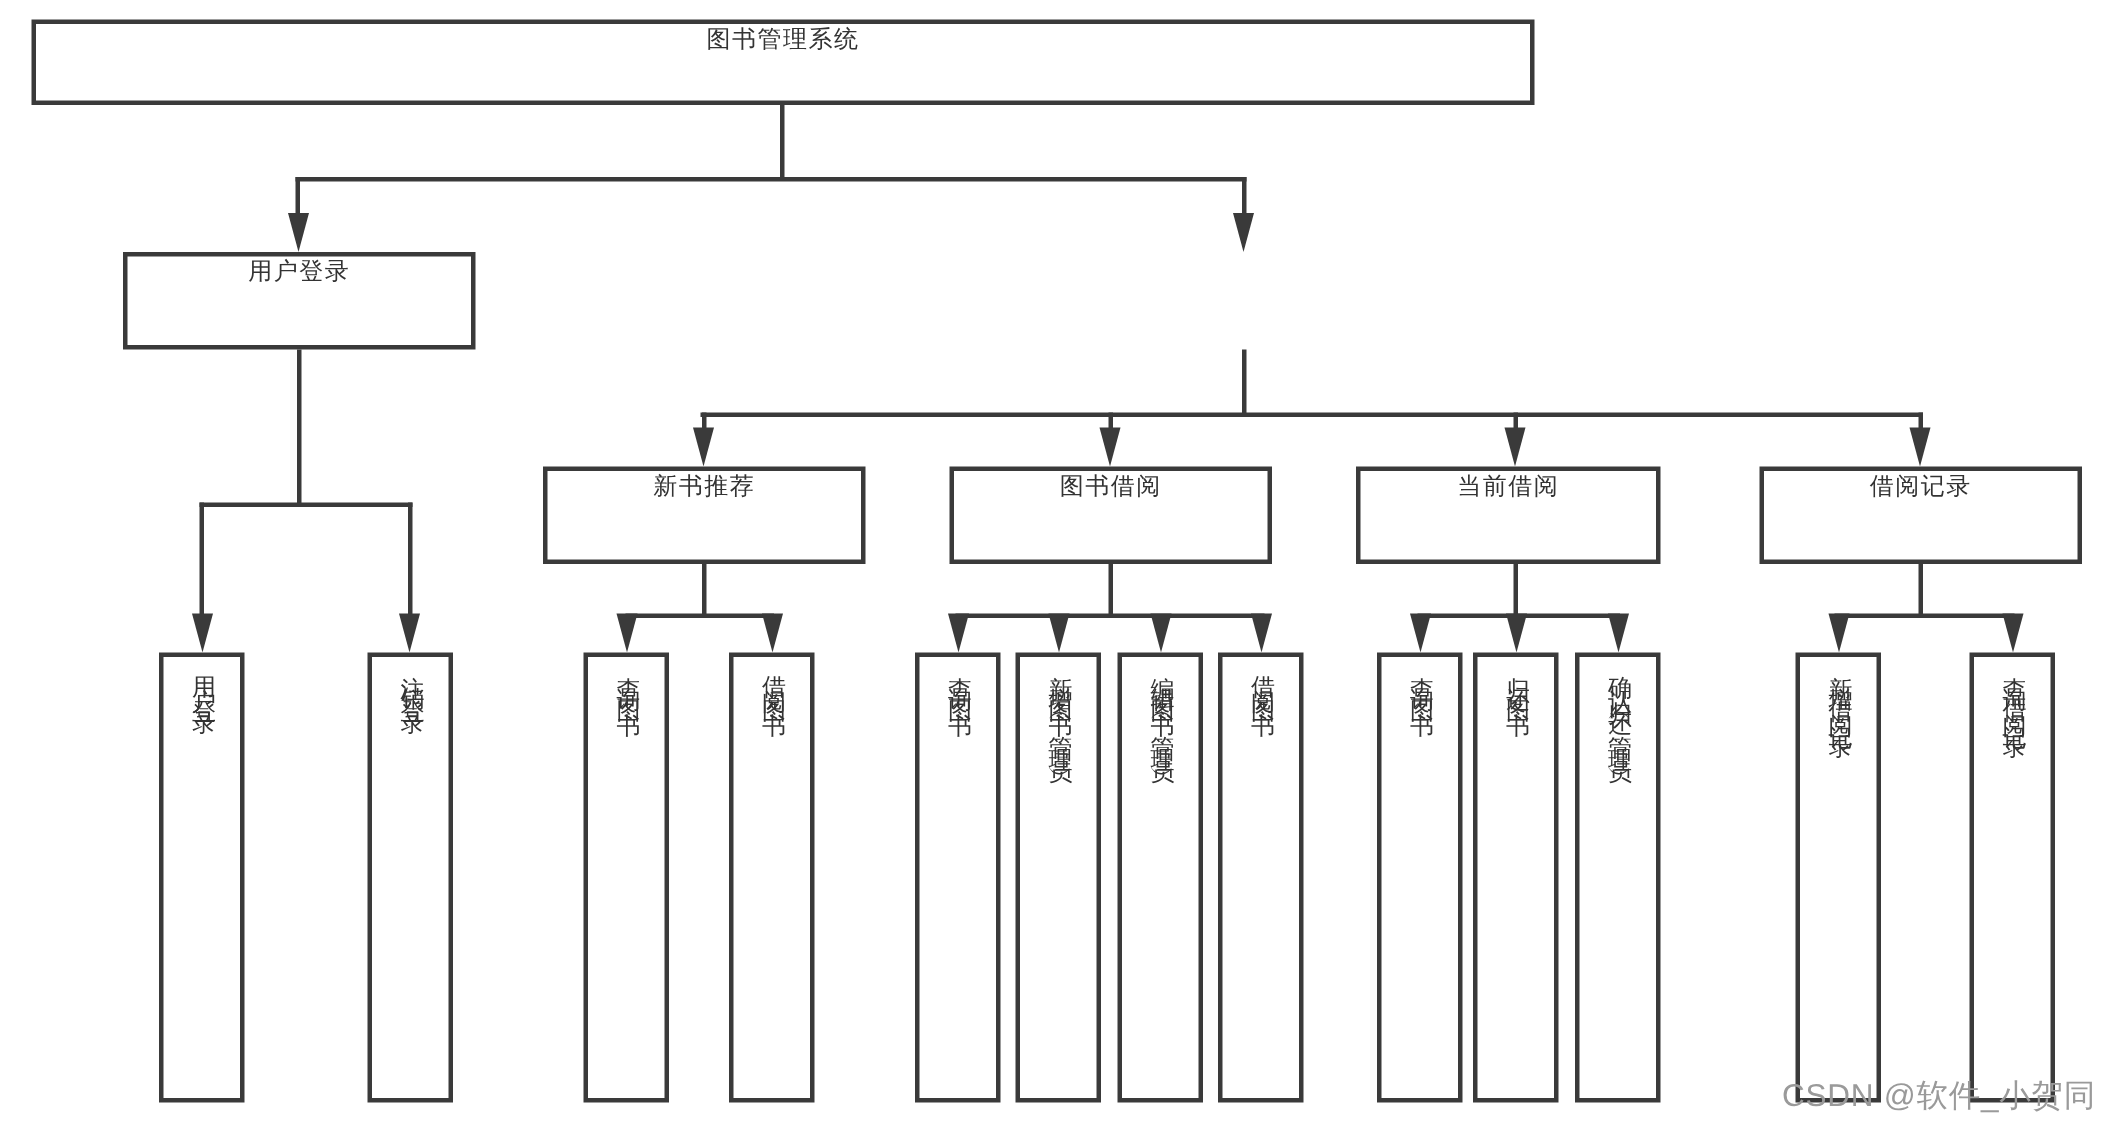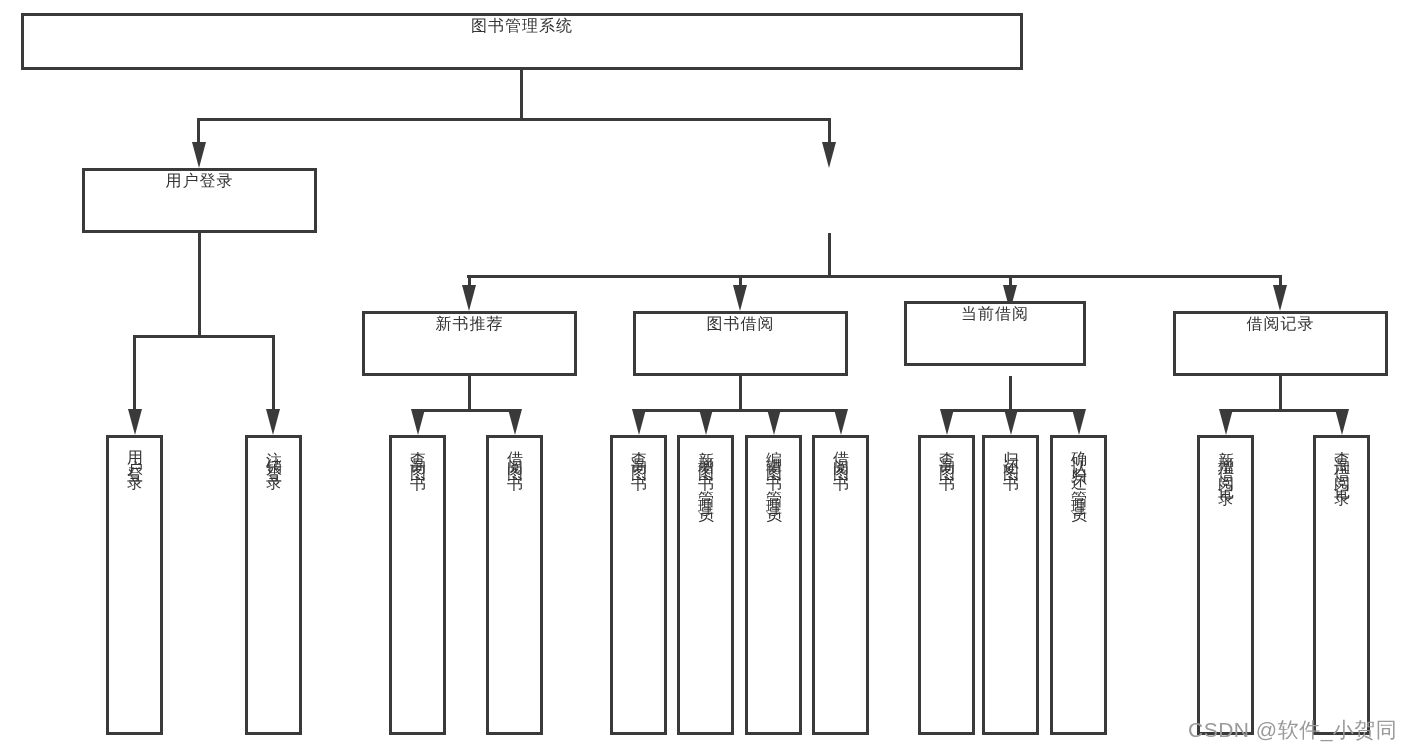--- a/index.html
+++ b/index.html
@@ -83,21 +83,21 @@
   <div class="arrow" style="left:733px;top:285px;"></div>
   <div class="arrow" style="left:1003px;top:285px;"></div>
   <div class="arrow" style="left:1273px;top:285px;"></div>
 
   <div class="node" style="left:362px;top:311px;width:215px;height:65px;">
     <span>新书推荐</span>
   </div>
   <div class="node" style="left:633px;top:311px;width:215px;height:65px;">
     <span>图书借阅</span>
   </div>
-  <div class="node" style="left:904px;top:301px;width:182px;height:65px;">
+  <div class="node" style="left:904px;top:311px;width:203px;height:65px;">
     <span>当前借阅</span>
   </div>
   <div class="node" style="left:1173px;top:311px;width:215px;height:65px;">
     <span>借阅记录</span>
   </div>
 
   <div class="vline" style="left:468px;top:376px;height:35px;"></div>
   <div class="hline" style="left:417px;top:409px;width:99px;"></div>
   <div class="arrow" style="left:411px;top:409px;"></div>
   <div class="arrow" style="left:508px;top:409px;"></div>

